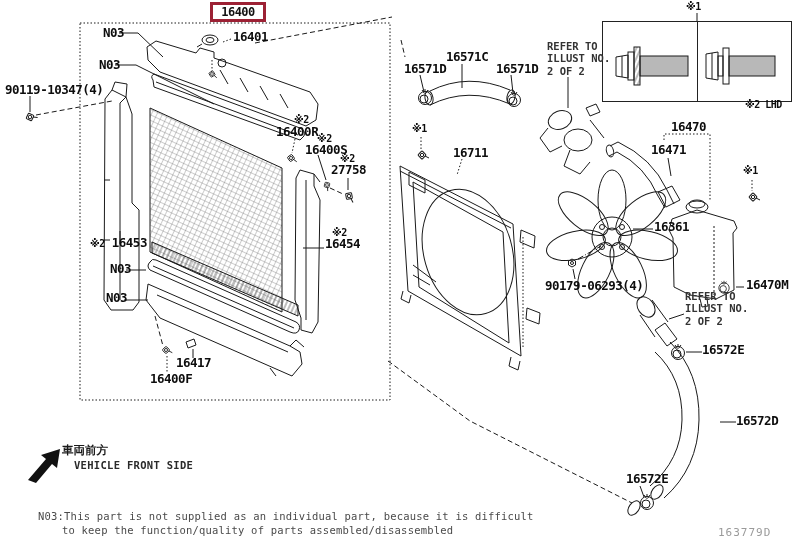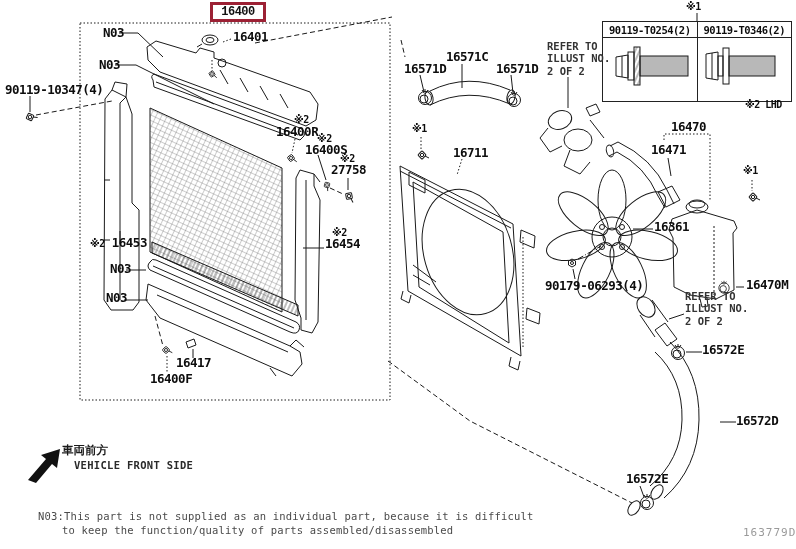--- a/index.html
+++ b/index.html
@@ -12,21 +12,21 @@
       letter-spacing:-0.5px;white-space:nowrap;z-index:2;}
   .refer{position:absolute;font-size:10.5px;font-weight:bold;color:#333;line-height:1.18;
          letter-spacing:0;z-index:2;white-space:nowrap;}
   .note{position:absolute;font-size:10.5px;color:#4a4a4a;letter-spacing:0.2px;z-index:2;white-space:nowrap;}
   .pagecode{position:absolute;font-size:11px;color:#9a9a9a;letter-spacing:1px;z-index:2;}
   .jp{position:absolute;font-size:11.5px;font-weight:bold;color:#1a1a1a;z-index:2;
       font-family:"DejaVu Sans",sans-serif;}
   .en{position:absolute;font-size:10.5px;font-weight:bold;color:#2a2a2a;z-index:2;letter-spacing:0.3px;margin-left:12px;}
   .highlight-box{position:absolute;left:210px;top:2px;width:50px;height:14px;border:3px solid #9c2134;
       background:#fff;display:flex;align-items:center;justify-content:center;
-      font-size:12px;font-weight:bold;color:#111;z-index:3;letter-spacing:-0.5px;font-family:Liberation Mono, monospace;}
+      font-size:12px;font-weight:bold;color:#111;z-index:3;letter-spacing:-0.5px;}
   .ftable{position:absolute;left:602px;top:21px;width:188px;height:79px;border:1.5px solid #222;
       z-index:1;display:flex;flex-direction:column;background:transparent;}
   .ftable .hd{display:flex;height:15px;border-bottom:1.5px solid #222;}
   .ftable .hd div{flex:1;display:flex;align-items:center;justify-content:center;
       font-size:10.5px;font-weight:bold;color:#0d0d0d;letter-spacing:-0.5px;}
   .ftable .hd div:first-child{border-right:1.5px solid #222;}
   .ftable .bd{flex:1;display:flex;}
   .ftable .bd div{flex:1;}
   .ftable .bd div:first-child{border-right:1.5px solid #222;}
 </style>
@@ -241,24 +241,20 @@
       <path stroke-dasharray="6 2 1 2" d="M578,259 L601,246"></path>
 
       <path fill="#111" stroke="none" d="M28,480 L46,459 L41,455 L60,449 L57,468 L52,464 L36,483 Z"></path>
     </g>
   </svg>
 
   <div class="highlight-box">16400</div>
 
   <div class="mk" style="left:686px;top:2px;">※1</div>
   <div class="ftable">
-    <div class="hd">
-      <div>90119-T0254(2)</div>
-      <div>90119-T0346(2)</div>
-    </div>
     <div class="bd">
       <div></div>
       <div></div>
     </div>
   </div>
   <div class="mk" style="left:745px;top:100px;">※2 LHD</div>
 
   <div class="lbl" style="left:103px;top:27px;">N03</div>
   <div class="lbl" style="left:233px;top:31px;">16401</div>
   <div class="lbl" style="left:99px;top:59px;">N03</div>
@@ -313,14 +309,14 @@
   <div class="lbl" style="left:702px;top:344px;">16572E</div>
   <div class="lbl" style="left:736px;top:415px;">16572D</div>
   <div class="lbl" style="left:626px;top:473px;">16572E</div>
 
   <div class="jp" style="left:62px;top:443px;">車両前方</div>
   <div class="en" style="left:62px;top:459px;">VEHICLE FRONT SIDE</div>
 
   <div class="note" style="left:38px;top:510px;">N03:This part is not supplied as an individual part, because it is difficult</div>
   <div class="note" style="left:62px;top:524px;">to keep the function/quality of parts assembled/disassembled</div>
 
-  <div class="pagecode" style="left:718px;top:526px;margin-left:25px;">163779D</div>
+  <div class="pagecode" style="left:718px;top:526px;">163779D</div>
 </div>
 
 </body></html>

